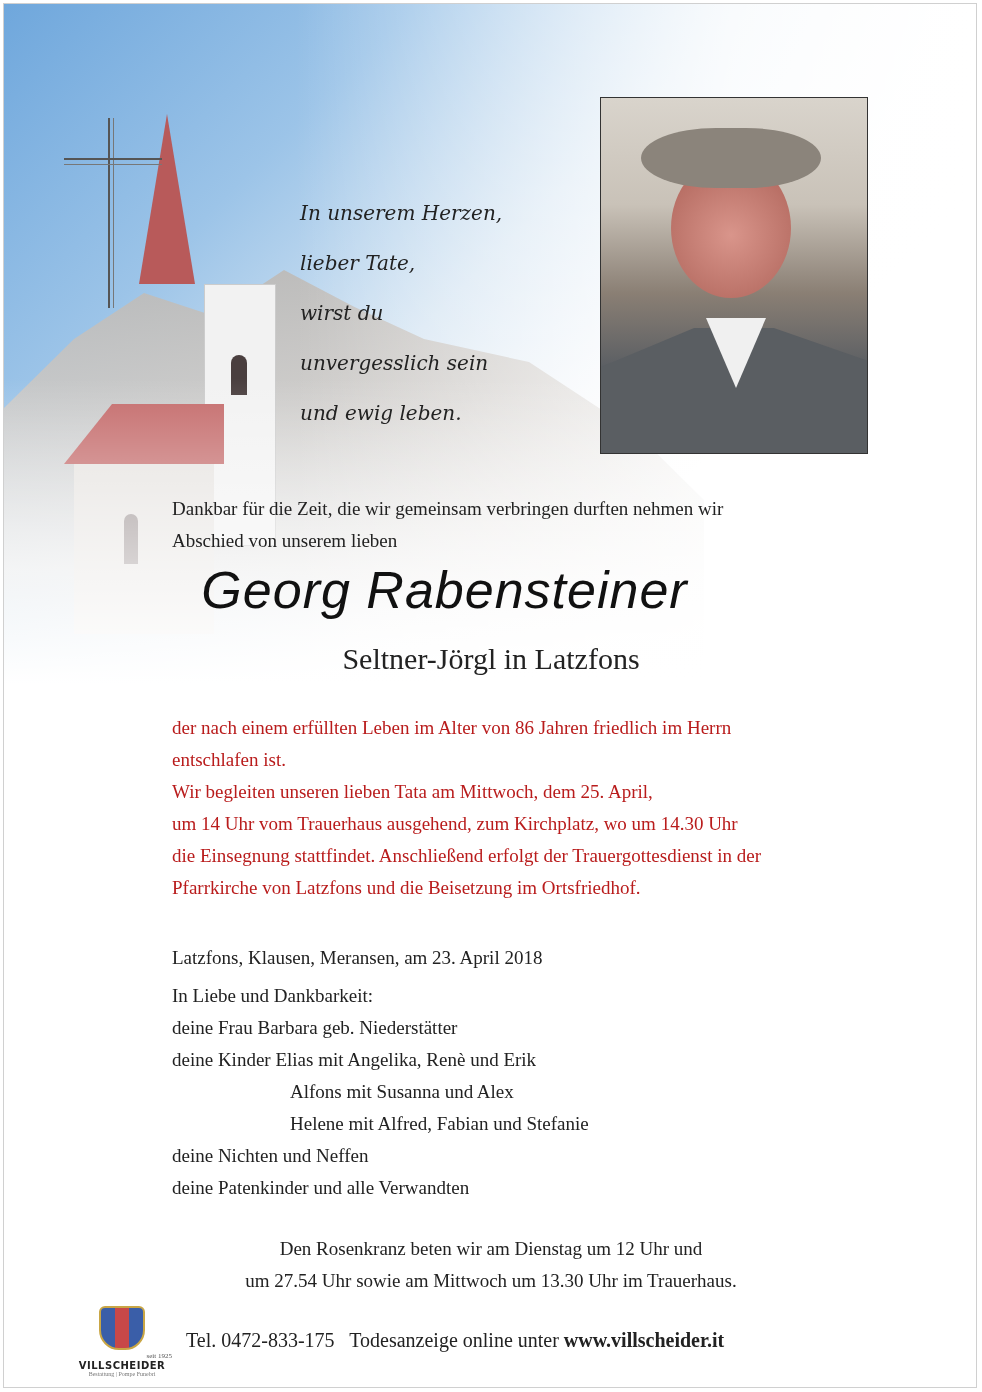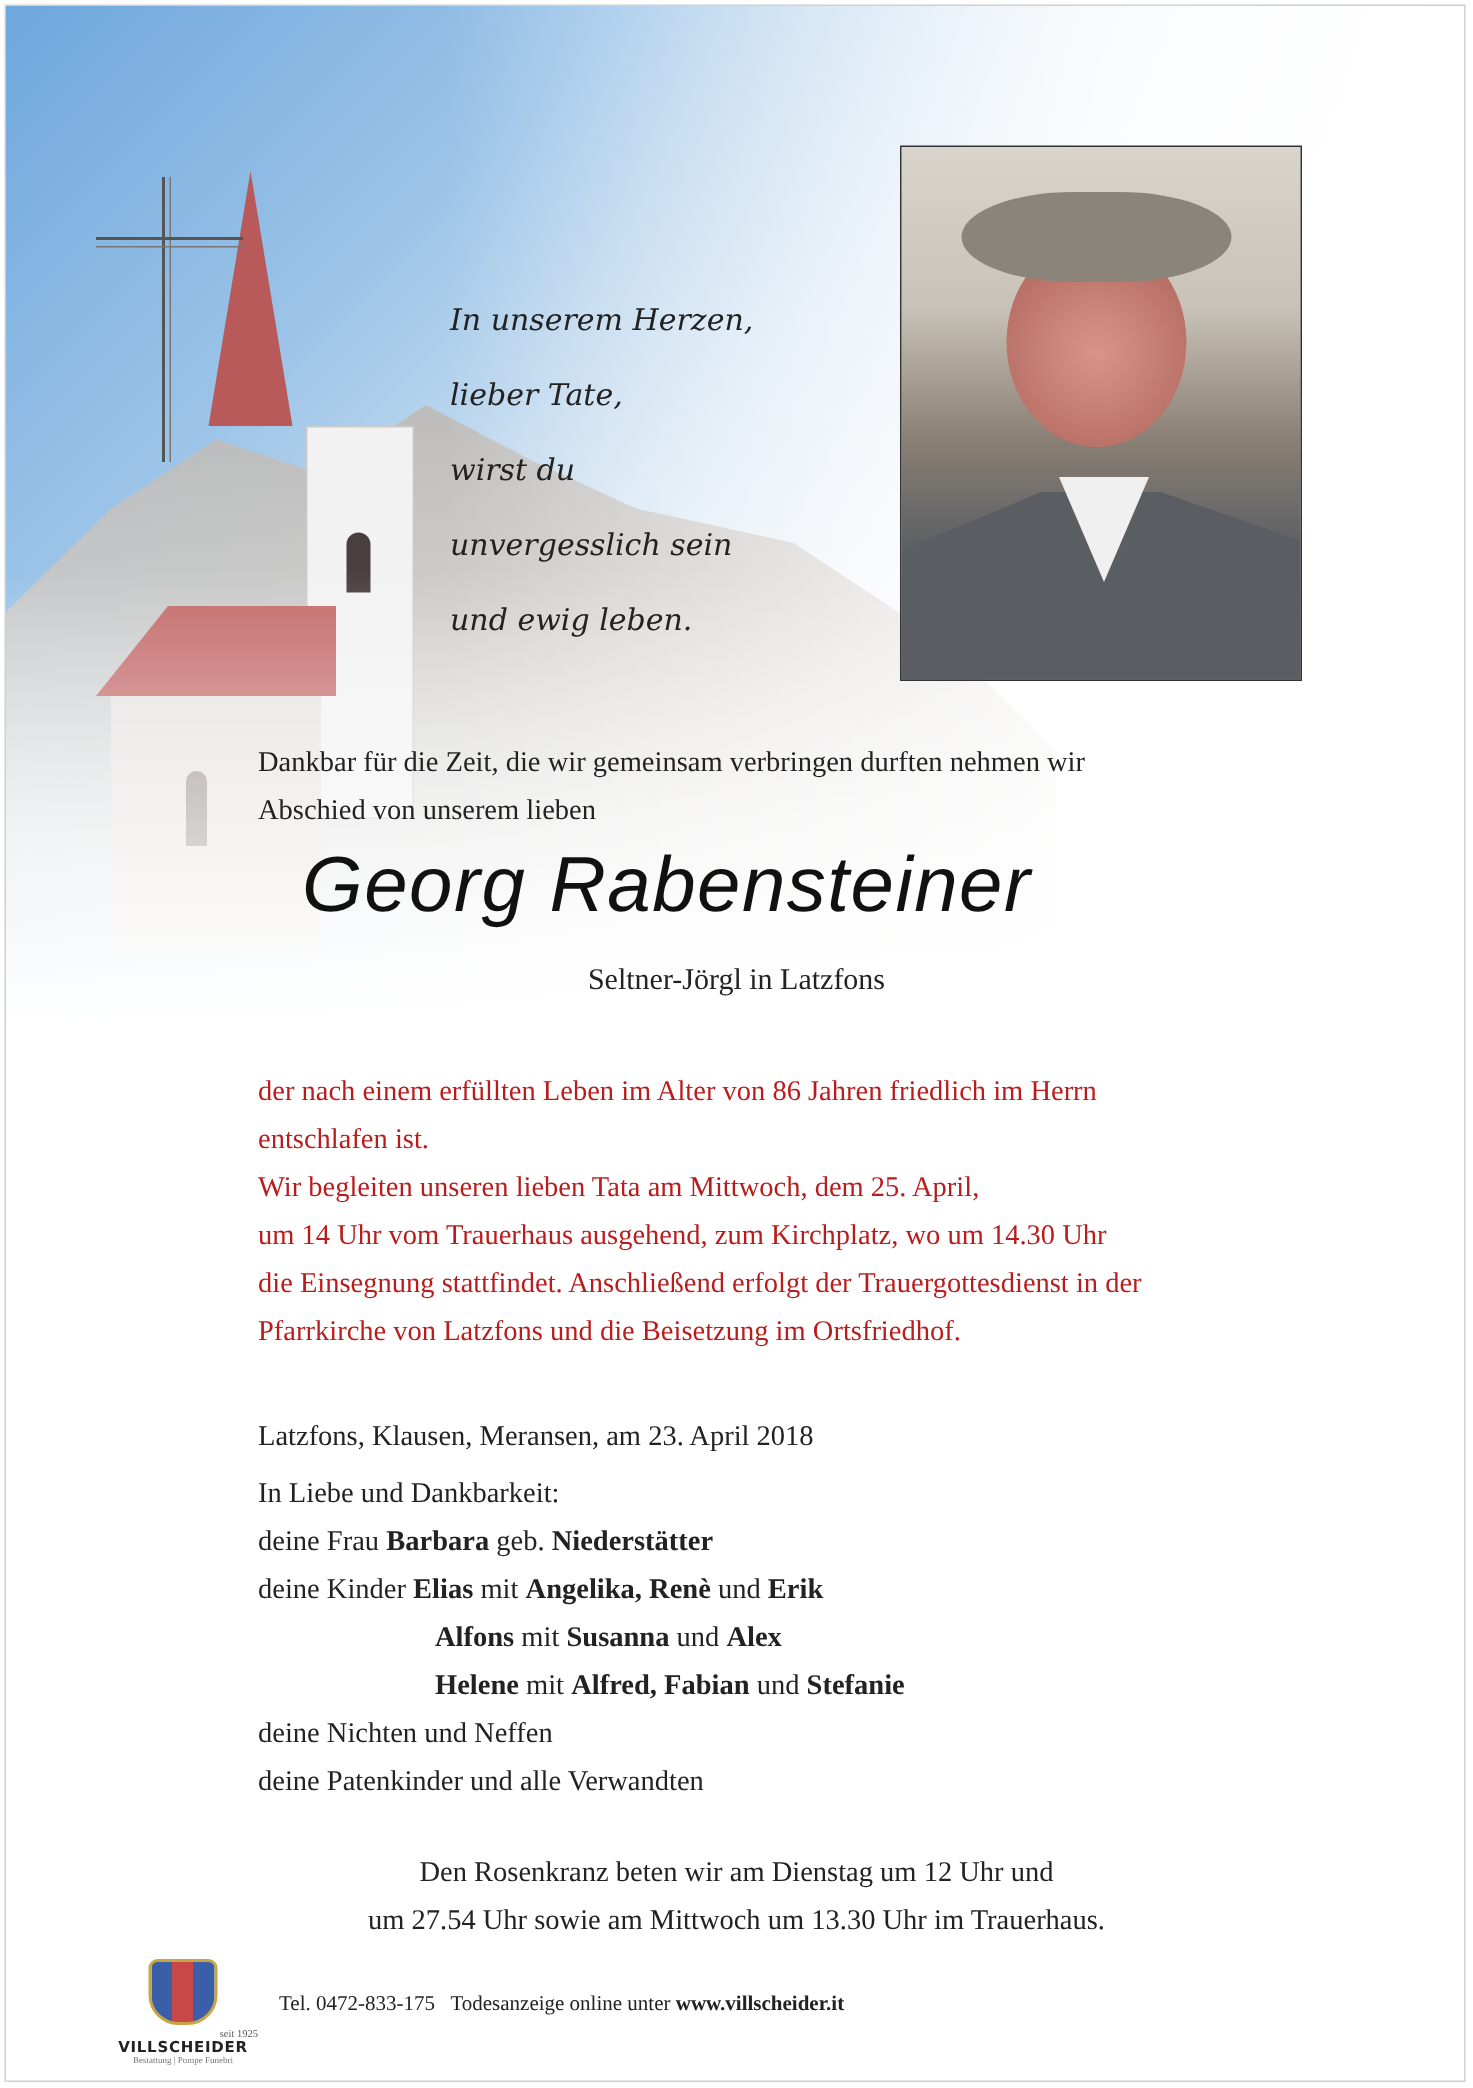--- a/index.html
+++ b/index.html
@@ -21,33 +21,33 @@
   .cross-h{position:absolute;left:64px;top:158px;width:98px;height:2px;background:#555;}
   .cross-h2{position:absolute;left:64px;top:164px;width:98px;height:1px;background:#777;}
   .verse{position:absolute;left:300px;top:188px;width:220px;text-align:left;font-family:"DejaVu Serif",serif;font-style:italic;font-size:20px;color:#222;line-height:50px;}
   .photo{position:absolute;left:600px;top:97px;width:266px;height:355px;border:1px solid #333;background:linear-gradient(180deg,#d9d4cc 0%,#c9c2b8 30%,#8a7f74 55%,#5d6064 75%,#2e3238 100%);overflow:hidden;}
   .photo .face{position:absolute;left:70px;top:60px;width:120px;height:140px;border-radius:50%;background:radial-gradient(circle at 50% 55%,#d9958b 0%,#b86f65 70%,#8e5048 100%);}
   .photo .hat{position:absolute;left:40px;top:30px;width:180px;height:60px;border-radius:50%/60%;background:#8b847b;}
   .photo .jacket{position:absolute;left:0;top:230px;width:266px;height:130px;background:#5a5e62;clip-path:polygon(0 30%,35% 0,65% 0,100% 25%,100% 100%,0 100%);}
   .photo .shirt{position:absolute;left:105px;top:220px;width:60px;height:70px;background:#f0f0f0;clip-path:polygon(0 0,100% 0,50% 100%);}
   .intro{position:absolute;left:172px;top:493px;width:660px;font-size:19px;line-height:32px;color:#222;}
   .name{position:absolute;left:0;width:889px;top:560px;text-align:center;font-family:Liberation Sans, sans-serif;font-style:italic;font-size:52px;color:#111;letter-spacing:1px;}
-  .subtitle{position:absolute;left:0;width:982px;top:642px;text-align:center;font-size:20px;color:#222;}
+  .subtitle{position:absolute;left:0;width:982px;top:642px;text-align:center;font-size:30px;color:#222;}
   .body{position:absolute;left:172px;top:712px;width:700px;font-size:19px;line-height:32px;color:#b91c1c;font-family:Liberation Serif, serif;}
   .date{position:absolute;left:172px;top:925px;font-size:19px;color:#222;margin-top:22px;}
   .family{position:absolute;left:172px;top:980px;font-size:19px;line-height:32px;color:#222;}
   .family .indent{padding-left:118px;}
-  .family b{font-weight:bold;}
+  .family b{font-weight:normal;}
   .rosary{position:absolute;left:0;width:982px;top:1233px;text-align:center;font-size:19px;line-height:32px;color:#222;}
   .logo{position:absolute;left:72px;top:1306px;width:100px;text-align:center;}
   .logo .crest{width:42px;height:40px;margin:0 auto;border-radius:6px 6px 20px 20px;background:linear-gradient(90deg,#3a5ea8 0 33%,#c84848 33% 66%,#3a5ea8 66%);border:2px solid #c9a645;}
   .logo .since{font-size:7px;color:#555;margin-top:2px;text-align:right;}
   .logo .brand{font-family:"DejaVu Sans",sans-serif;font-weight:bold;font-size:10px;color:#222;letter-spacing:.5px;}
   .logo .tag{font-size:6px;color:#777;}
-  .footer{position:absolute;left:186px;top:1329px;font-size:14px;color:#222;}
+  .footer{position:absolute;left:186px;top:1329px;font-size:20px;color:#222;}
   .footer b{font-weight:bold;}
 </style>
 </head>
 <body>
 
 <div class="frame"></div>
 
 <div class="bg">
   <div class="sky"></div>
   <div class="mountain"></div>

